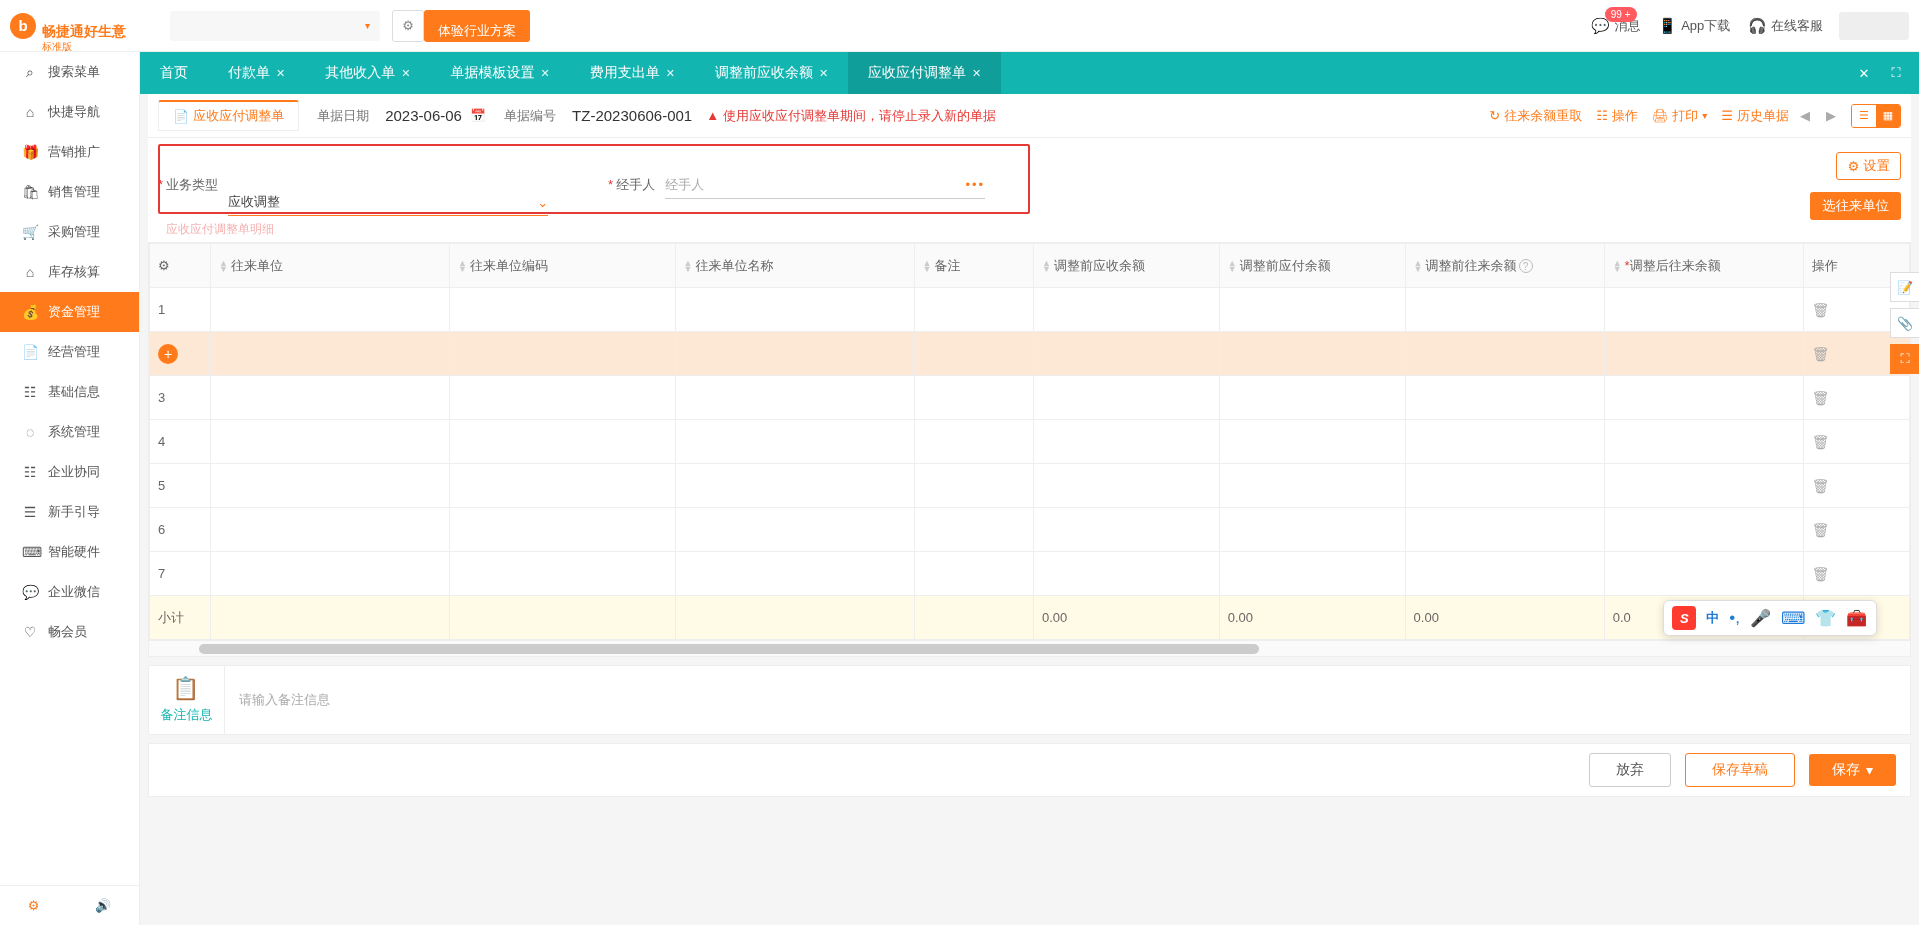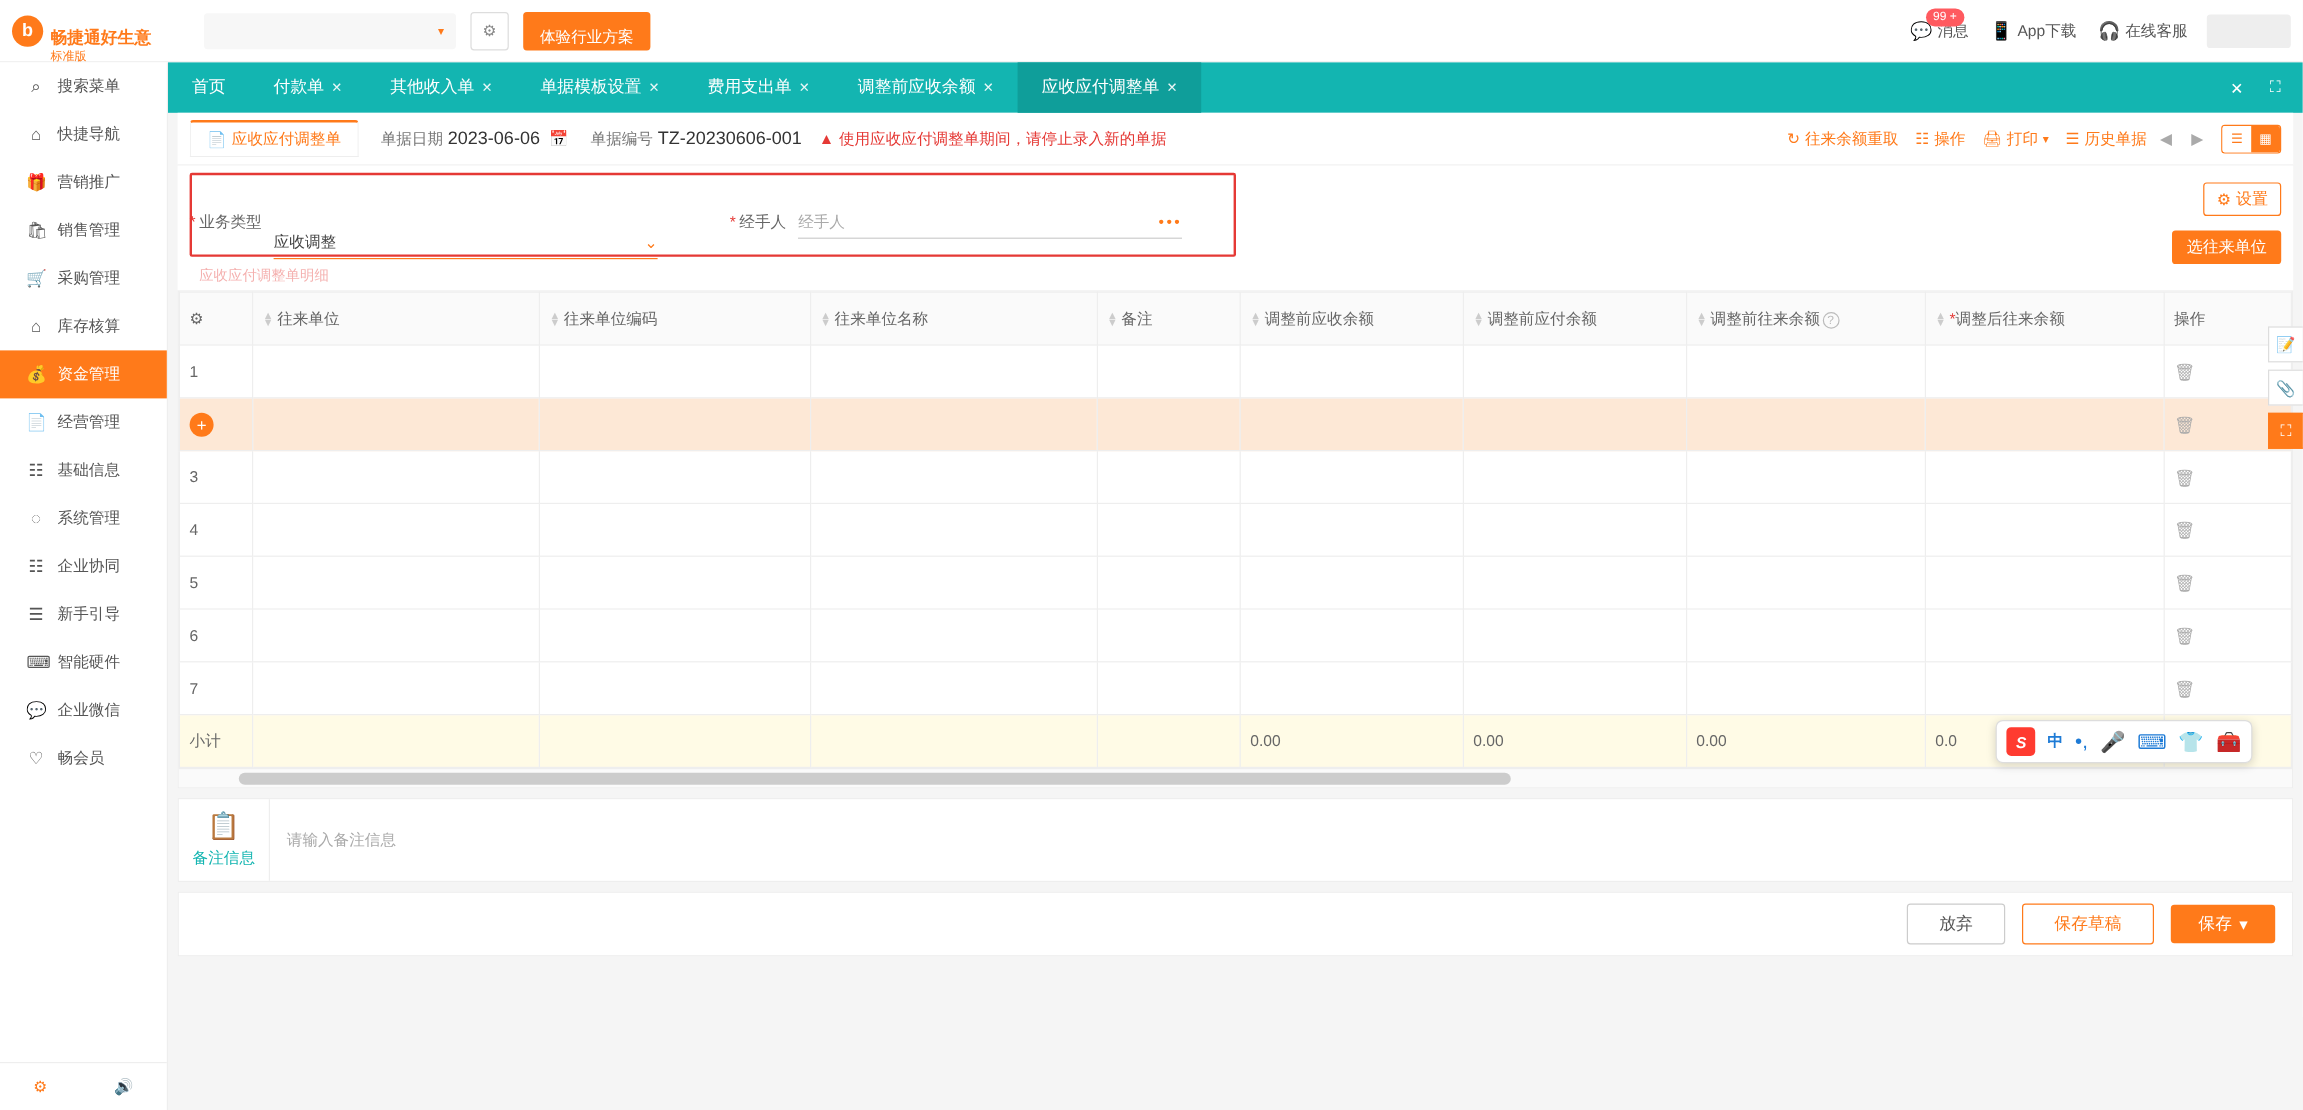--- a/index.html
+++ b/index.html
@@ -8,21 +8,21 @@
   
   .top-header { height:52px; display:flex; align-items:center; padding:0 10px; border-bottom:1px solid #eee; }
   .brand { display:flex; align-items:center; gap:6px; width:140px; }
   .brand-logo { width:26px; height:26px; background:#ff7a1a; border-radius:50%; display:flex; align-items:center; justify-content:center; color:#fff; font-weight:bold; font-size:15px; }
   .brand-text { display:flex; flex-direction:column;margin-top:27px; }
   .brand-title { color:#ff7a1a; font-size:14px; font-weight:bold; line-height:1.1; }
   .brand-sub { color:#ff7a1a; font-size:10px; }
   .org-select { margin-left:20px; width:210px; height:30px; background:#f7f7f7; border-radius:3px; display:flex; align-items:center; justify-content:flex-end; padding:0 10px; color:#ff7a1a; }
   .chev { font-size:10px; }
   .gear-btn { width:32px; height:32px; border:1px solid #ddd; border-radius:3px; margin-left:12px; display:flex; align-items:center; justify-content:center; color:#888; cursor:pointer; }
-  .orange-btn { margin-left:12px; height:32px; padding:12px 14px; background:#ff7a1a; color:#fff; border:none; border-radius:3px; cursor:pointer; font-size:13px; }
+  .orange-btn { height:32px; padding:12px 14px; background:#ff7a1a; color:#fff; border:none; border-radius:3px; cursor:pointer; font-size:13px; }
   .top-spacer { flex:1; }
   .top-link { display:flex; align-items:center; gap:4px; margin-left:18px; color:#555; cursor:pointer; position:relative; font-size:13px; }
   .pill-badge { position:absolute; top:-10px; left:13px; background:#ff5a5f; color:#fff; border-radius:9px; font-size:10px; padding:0 6px; line-height:15px; }
   .top-icon { color:#888; font-size:15px; }
   .avatar-blk { width:70px; height:28px; background:#eee; border-radius:3px; margin-left:16px; }
 
   
   .sidebar { position:absolute; top:52px; left:0; bottom:0; width:140px; background:#fff; border-right:1px solid #eee; display:flex; flex-direction:column; }
   .side-item { height:40px; display:flex; align-items:center; gap:10px; padding-left:22px; color:#555; cursor:pointer; }
   .side-item.active { background:#ff7a1a; color:#fff; }
@@ -39,21 +39,21 @@
   .tab.active { background:#0f9e9a; }
   .tab-close { font-size:11px; opacity:.9; cursor:pointer; }
   .tabs-spacer { flex:1; }
   .tabs-right { display:flex; align-items:center; gap:10px; padding-right:12px; }
   .sq-icon { width:22px; height:22px; display:flex; align-items:center; justify-content:center; cursor:pointer; color:#fff; font-size:13px; }
 
   
   .tool-row { background:#fff; height:44px; margin:0 8px; display:flex; align-items:center; padding:0 10px; border-bottom:1px solid #eee; }
   .tab-pill { display:flex; align-items:center; gap:4px; padding:5px 14px; border:1px solid #eee; border-top:2px solid #ff7a1a; color:#ff7a1a; border-radius:3px 3px 0 0; background:#fff; }
   .tool-label { margin-left:18px; color:#777; }
-  .tool-value { margin-left:4px; color:#333; font-size:15px; }
+  .tool-value { margin-left:16px; color:#333; font-size:15px; }
   .cal-icon { margin-left:8px; color:#ff7a1a; }
   .warn-icon { margin-left:14px; color:#e53935; }
   .warn-text { margin-left:4px; color:#e53935; font-size:13px; }
   .tool-spacer { flex:1; }
   .tool-link { display:flex; align-items:center; gap:4px; color:#ff7a1a; margin-left:14px; cursor:pointer; font-size:13px; }
   .tool-icon { color:#ff7a1a; }
   .arrow-btn { width:20px; color:#aaa; text-align:center; cursor:pointer; margin-left:6px; }
   .view-toggle { display:flex; margin-left:10px; border:1px solid #ff7a1a; border-radius:3px; overflow:hidden; }
   .vt { width:24px; height:22px; display:flex; align-items:center; justify-content:center; font-size:11px; cursor:pointer; }
   .vt.inactive { color:#ff7a1a; background:#fff; }

